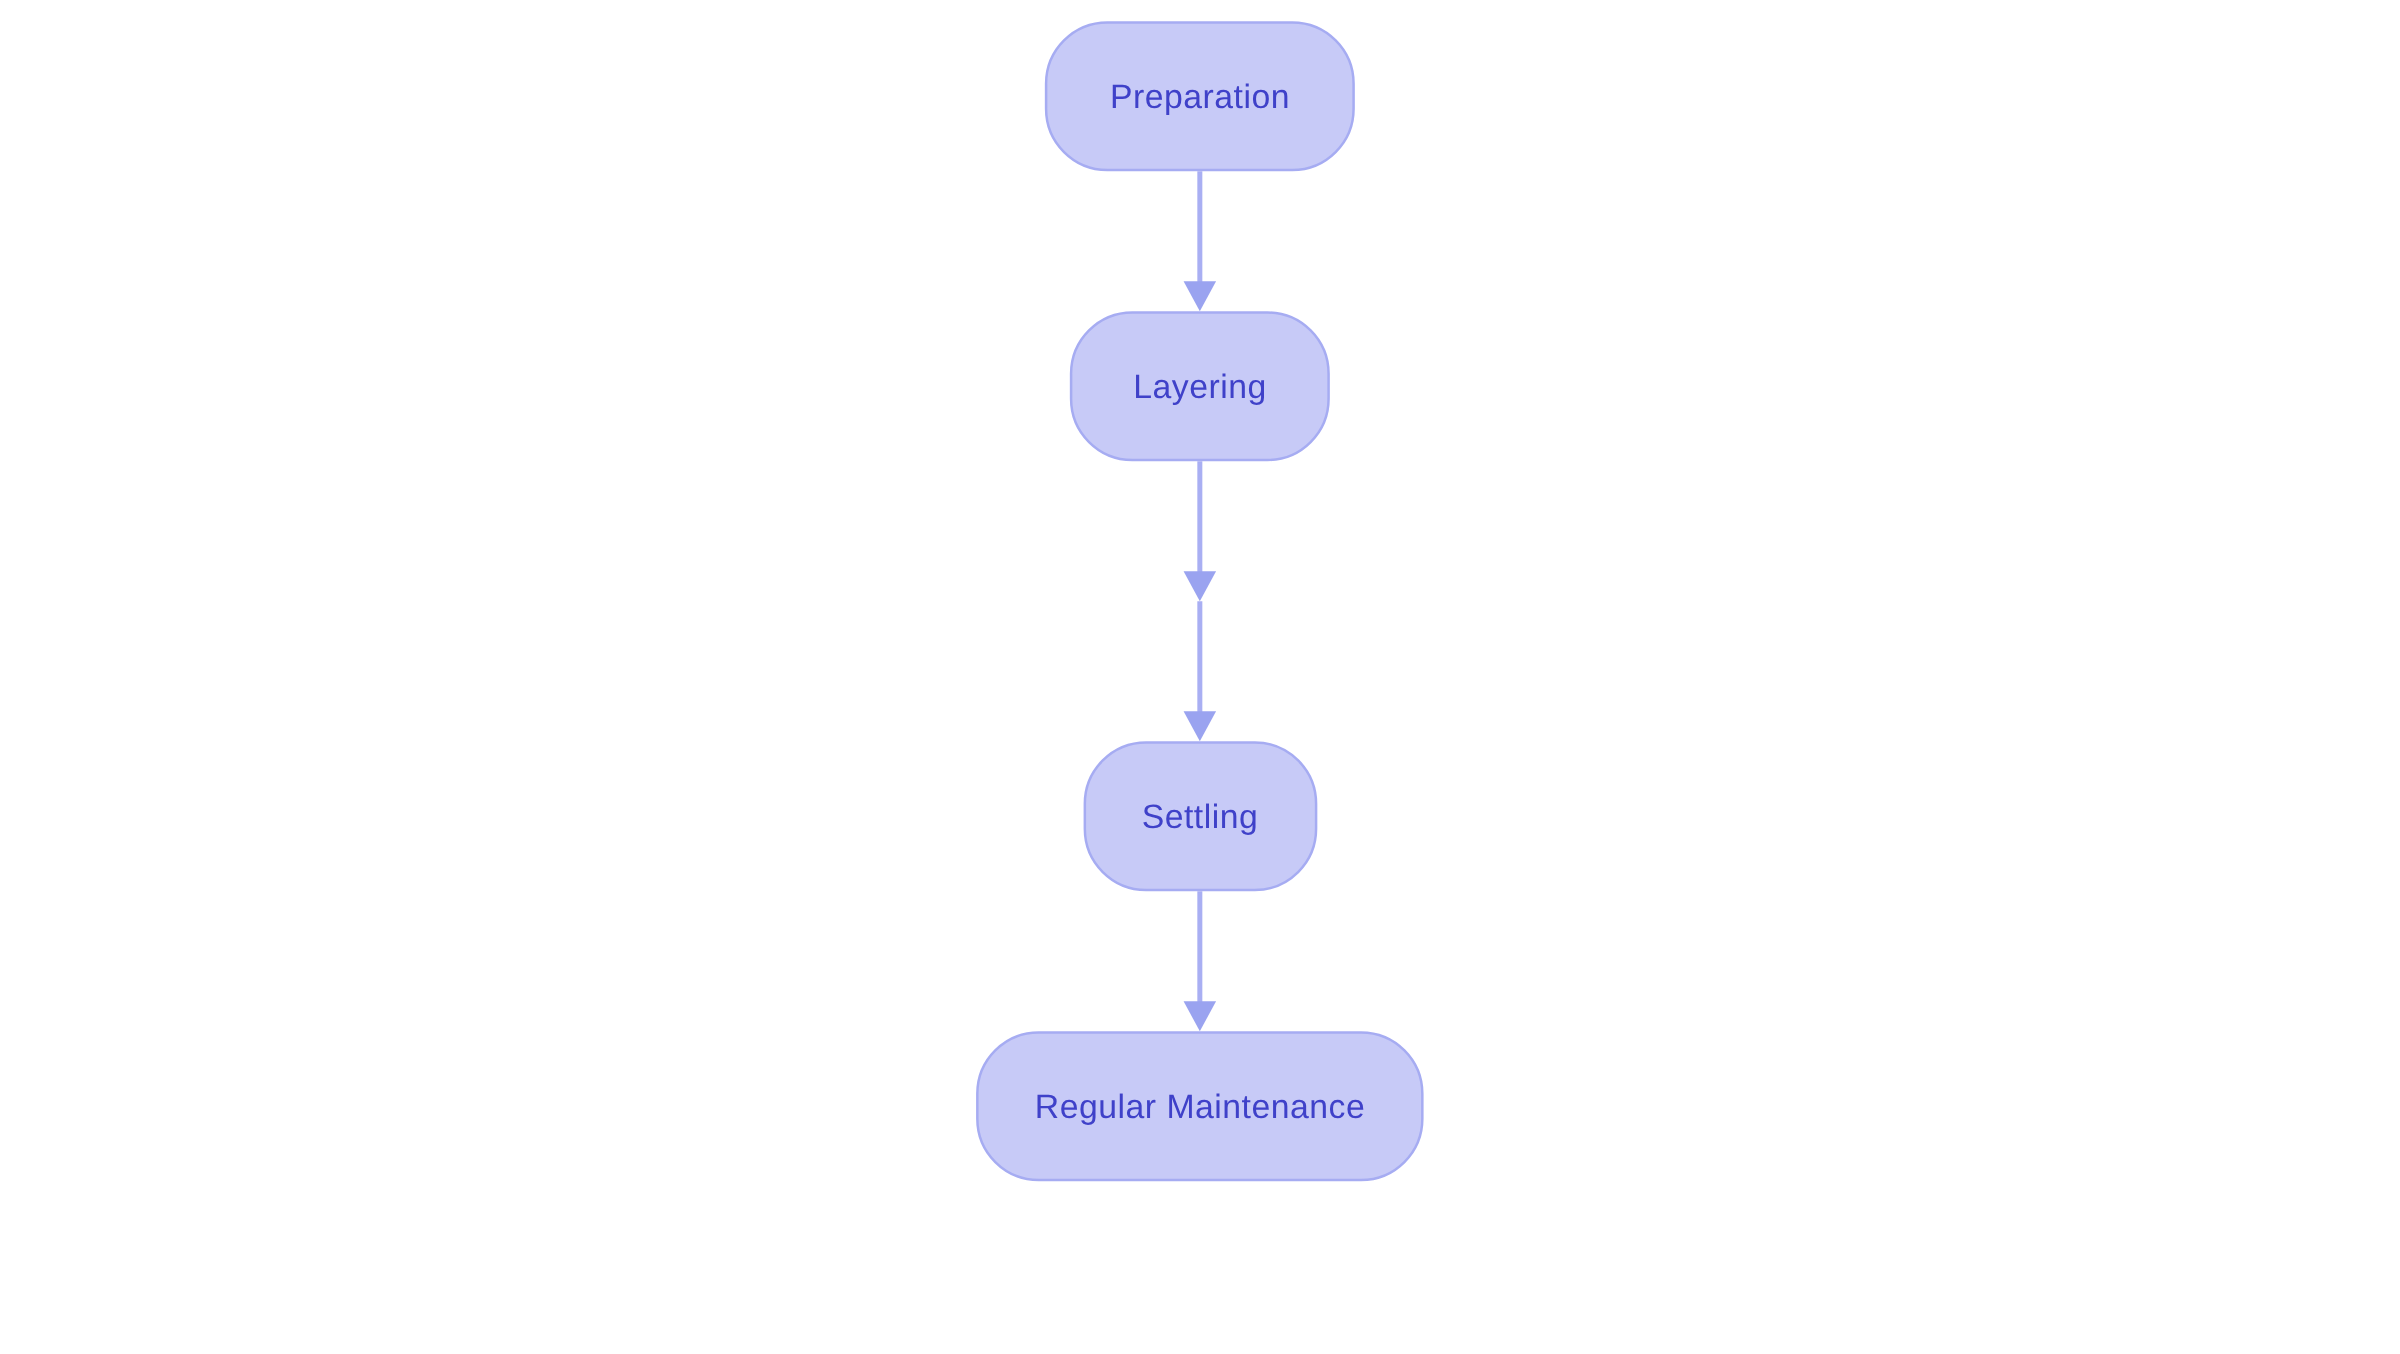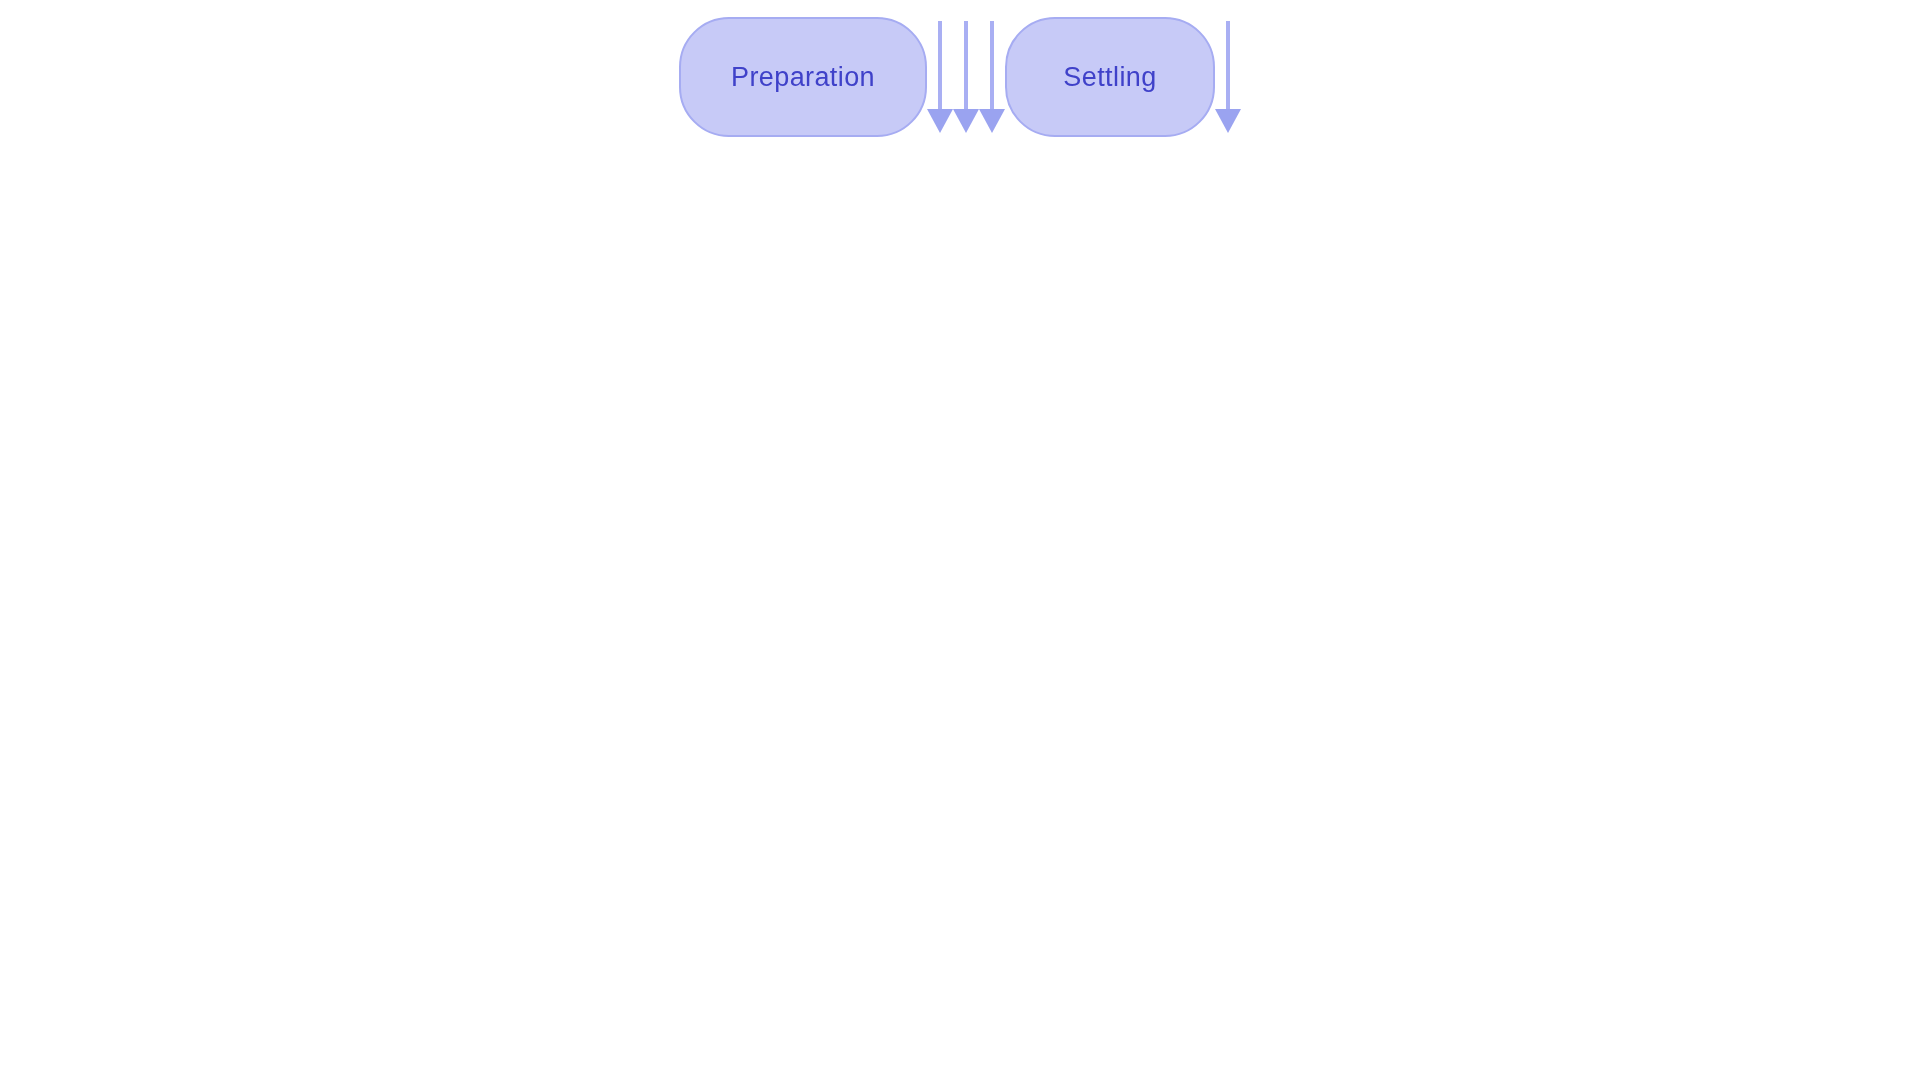--- a/index.html
+++ b/index.html
@@ -13,21 +13,21 @@
     font-family: "Liberation Sans", sans-serif;
     overflow: hidden;
     position: relative;
   }
   .flow {
     position: absolute;
     left: 50%;
     top: 17px;
     transform: translateX(-50%);
     display: flex;
-    flex-direction: row;
+    flex-direction: column;
     align-items: center;
   }
   .node {
     box-sizing: border-box;
     height: 120px;
     padding: 0 45px;
     border-radius: 50px;
     background: var(--node-fill, #c7caf7);
     border: 2px solid var(--node-border, #a6acf2);
     display: flex;
@@ -74,20 +74,23 @@
 
     <div class="node">
       <span class="node-label">Preparation</span>
     </div>
 
     <div class="connector">
       <div class="connector-line"></div>
       <div class="connector-head"></div>
     </div>
 
+    <div class="node">
+      <span class="node-label">Layering</span>
+    </div>
 
     <div class="connector">
       <div class="connector-line"></div>
       <div class="connector-head"></div>
     </div>
 
 
     <div class="connector">
       <div class="connector-line"></div>
       <div class="connector-head"></div>
@@ -95,15 +98,18 @@
 
     <div class="node">
       <span class="node-label">Settling</span>
     </div>
 
     <div class="connector">
       <div class="connector-line"></div>
       <div class="connector-head"></div>
     </div>
 
+    <div class="node">
+      <span class="node-label">Regular Maintenance</span>
+    </div>
 
   </div>
 </div>
 
 </body></html>

